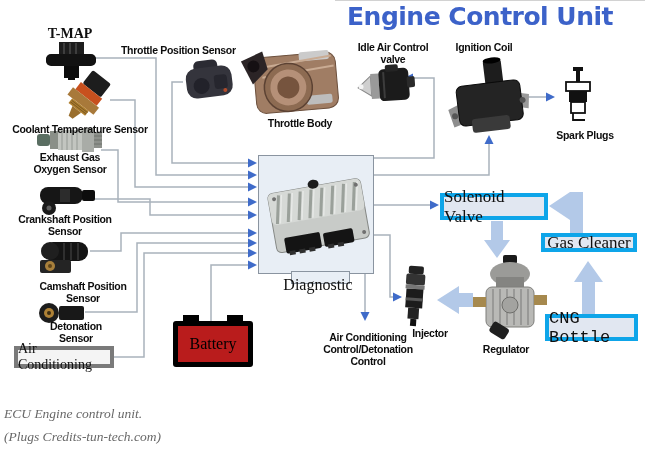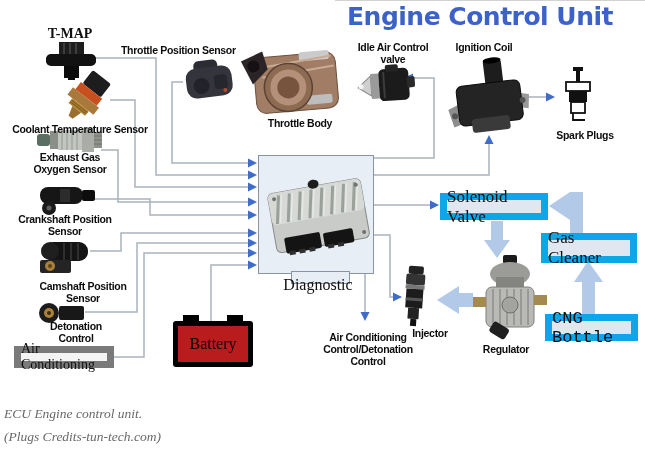--- a/index.html
+++ b/index.html
@@ -3,21 +3,21 @@
 <meta charset="utf-8">
 <style>
   html,body{margin:0;padding:0;background:#fff;}
   .screen{position:relative;width:645px;height:454px;background:#fff;overflow:hidden;
           font-family:"Liberation Sans",sans-serif;}
   .top-line{position:absolute;left:335px;top:0;width:310px;height:1px;background:#d2d2d2;}
   .title{position:absolute;left:345px;top:3px;width:270px;text-align:center;
          font:bold 25px/1.1 "DejaVu Sans",sans-serif;color:#3c62c9;letter-spacing:-0.5px;}
   .slabel{position:absolute;font:bold 10.5px/1.12 "Liberation Sans",sans-serif;
           letter-spacing:-0.3px;color:#0d0d0d;white-space:pre-line;text-align:center;z-index:4;}
-  .serifbox{position:absolute;box-sizing:border-box;background:#e1e7f1;border:7px solid #0ea5e9;
+  .serifbox{position:absolute;box-sizing:border-box;background:#e1e7f1;border:4px solid #0ea5e9;
             font:16px "Liberation Serif",serif;color:#101010;display:flex;align-items:center;
             justify-content:center;z-index:3;}
   .acbox{background:#f4f4f4;border-color:#7a7a7a;font-size:14px;}
   .battery{position:absolute;box-sizing:border-box;background:#b91c1c;border:5px solid #000;
            border-radius:3px;font:16px "Liberation Serif",serif;display:flex;align-items:center;
            justify-content:center;z-index:3;}
   .bterm{position:absolute;background:#000;width:16px;height:7px;z-index:2;}
   .ecu{position:absolute;left:258px;top:155px;width:116px;height:119px;box-sizing:border-box;
        background:#e8eef5;border:1px solid #8a94a0;z-index:2;}
   .diagport{position:absolute;left:291px;top:271px;width:59px;height:13px;box-sizing:border-box;
@@ -213,21 +213,21 @@
 
   <div class="sprite" style="left:35px;top:302px;">
     <svg width="52" height="22">
       <rect x="24" y="4" width="25" height="14" rx="2" fill="#181818"></rect>
       <circle cx="14" cy="11" r="10" fill="#1c1c1c"></circle>
       <circle cx="14" cy="11" r="5" fill="#ad8136"></circle>
         <circle cx="14" cy="11" r="2" fill="#3a2c12"></circle>
     </svg>
   </div>
   <div class="slabel" style="left:38px;top:321px;width:76px;">Detonation
-Control</div>
+Sensor</div>
 
   <div class="serifbox acbox" style="left:14px;top:346px;width:100px;height:22px;">Air Conditioning</div>
 
   <div class="slabel" style="left:121px;top:45px;width:118px;text-align:left;white-space:nowrap;">Throttle Position Sensor</div>
   <div class="sprite" style="left:181px;top:58px;">
     <svg width="56" height="44">
       <g transform="rotate(-7 28 22)">
         <rect x="14" y="2" width="24" height="13" rx="5" fill="#2b2b33"></rect>
         <rect x="5" y="9" width="46" height="30" rx="10" fill="#34343c"></rect>
         <circle cx="20" cy="27" r="8" fill="#22222a"></circle>
@@ -294,21 +294,21 @@
       <rect x="16" y="4" width="4" height="11" fill="#111"></rect>
       <rect x="6" y="15" width="24" height="9" fill="#fff" stroke="#111" stroke-width="1.8"></rect>
       <rect x="9" y="24" width="18" height="11" fill="#111"></rect>
       <rect x="11" y="35" width="14" height="11" fill="#fff" stroke="#111" stroke-width="1.8"></rect>
       <polyline points="13,46 13,53 25,53" fill="none" stroke="#111" stroke-width="1.8"></polyline>
     </svg>
   </div>
   <div class="slabel" style="left:552px;top:130px;width:66px;">Spark Plugs</div>
 
   <div class="serifbox" style="left:440px;top:193px;width:108px;height:27px;font-size:17px;">Solenoid Valve</div>
-  <div class="serifbox" style="left:541px;top:233px;width:96px;height:30px;font-size:17px;">Gas Cleaner</div>
+  <div class="serifbox" style="left:541px;top:233px;width:96px;height:19px;font-size:17px;">Gas Cleaner</div>
   <div class="serifbox" style="left:545px;top:314px;width:93px;height:27px;font-size:17px;font-family:Liberation Mono, monospace;">CNG Bottle</div>
 
   <div class="sprite" style="left:472px;top:255px;">
     <svg width="76" height="86">
       <rect x="31" y="0" width="14" height="9" rx="2" fill="#1a1a1a"></rect>
       <ellipse cx="38" cy="19" rx="20" ry="12" fill="#9b9b98"></ellipse>
       <rect x="24" y="22" width="28" height="11" fill="#848481"></rect>
       <rect x="14" y="32" width="48" height="40" rx="6" fill="#b9b9b6" stroke="#7e7e7b" stroke-width="1"></rect>
       <g stroke="#8f8f8c" stroke-width="1.5">
         <line x1="21" y1="34" x2="21" y2="70"></line>

